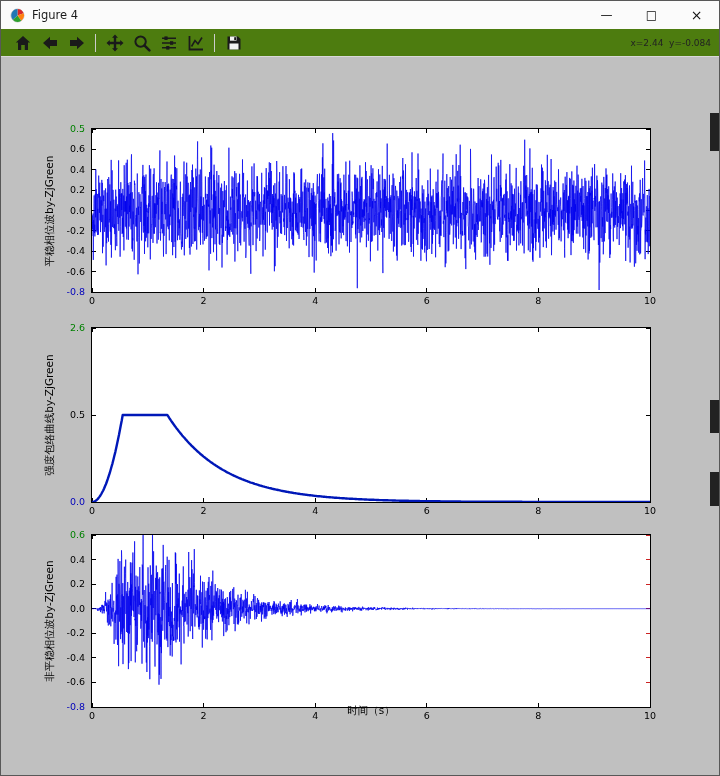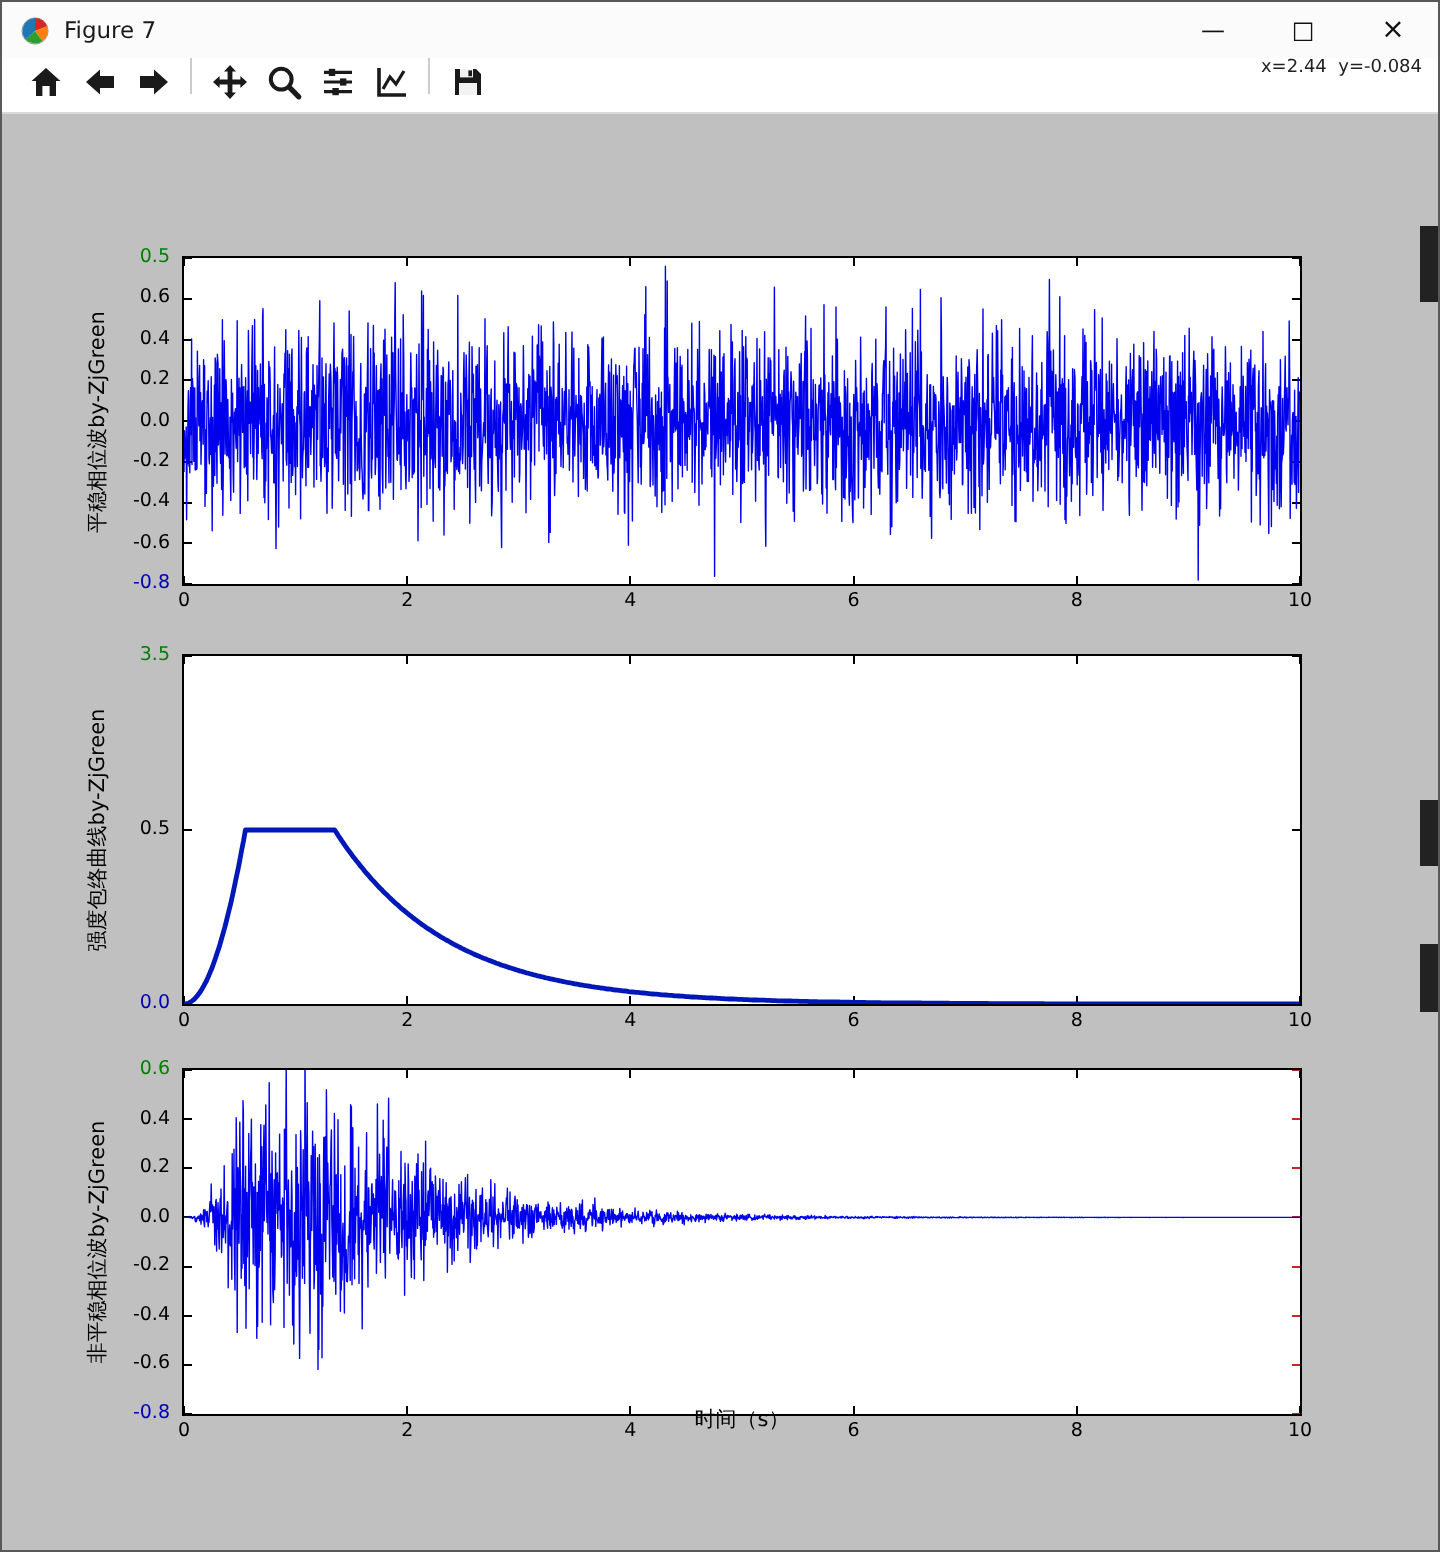--- a/index.html
+++ b/index.html
@@ -3,21 +3,21 @@
 <meta charset="utf-8">
 <style>
   *{margin:0;padding:0;box-sizing:border-box}
   html,body{width:720px;height:776px}
   body{position:relative;font-family:"DejaVu Sans","Liberation Sans",sans-serif;background:#c0c0c0;overflow:hidden}
   .window{position:absolute;inset:0;border:1px solid #585858;background:#c0c0c0}
   .titlebar{position:absolute;top:0;left:0;right:0;height:28px;background:#fbfbfb;display:flex;align-items:center;padding-left:9px}
   .titlebar .title{font-size:11.5px;color:#1a1a1a;margin-left:7px}
   .win-controls{margin-left:auto;display:flex;height:100%}
   .winbtn{width:45px;height:100%;border:none;background:transparent;font-size:12px;color:#111;display:flex;align-items:center;justify-content:center;font-family:inherit;cursor:default}
-  .toolbar{position:absolute;top:28px;left:0;right:0;height:28px;background:#ffffff;display:flex;padding:0 8px;border-bottom:1px solid #d9d9d9}
+  .toolbar{position:absolute;top:28px;left:0;right:0;height:28px;background:#4d7c0f;display:flex;align-items:center;padding:0 8px;border-bottom:1px solid #d9d9d9}
   .tbtn{width:27px;height:24px;border:none;background:transparent;display:flex;align-items:center;justify-content:center;cursor:default}
   .tbtn svg{display:block}
   .tsep{width:1px;height:18px;background:#cccccc;margin:0 5px}
   .coords{margin-left:auto;font-size:9px;color:#222;white-space:pre}
   .figure{position:absolute;top:56px;left:0;right:0;bottom:0;background:#c0c0c0}
   .axes{position:absolute;background:#ffffff;border:1px solid #000}
   .plabel{position:absolute;font-size:9.5px;color:#000;line-height:1;white-space:nowrap}
   .ylab{font-size:10.5px}
   .xlab{font-size:10.5px}
   .artifact{position:absolute;right:0;width:9px;background:#222;z-index:5}
@@ -30,21 +30,21 @@
   <div class="titlebar">
     <span style="display:flex">
       <svg width="15" height="15" viewBox="0 0 16 16">
         <circle cx="8" cy="8" r="7" fill="#f5f5f5" stroke="#999" stroke-width="0.5"></circle>
         <path d="M8 8 L8 1 A7 7 0 0 1 14.5 5.5 Z" fill="#d62728"></path>
         <path d="M8 8 L14.5 5.5 A7 7 0 0 1 12 13.5 Z" fill="#ff7f0e"></path>
         <path d="M8 8 L12 13.5 A7 7 0 0 1 3 12.5 Z" fill="#2ca02c"></path>
         <path d="M8 8 L3 12.5 A7 7 0 0 1 8 1 Z" fill="#1f77b4"></path>
       </svg>
     </span>
-    <span class="title">Figure 7</span>
+    <span class="title">Figure 4</span>
     <div class="win-controls">
       <button class="winbtn">—</button>
       <button class="winbtn">□</button>
       <button class="winbtn" style="font-size:14px">×</button>
     </div>
   </div>
 
   <div class="toolbar">
     <button class="tbtn">
       <svg width="20" height="20" viewBox="0 0 20 20">
@@ -148,21 +148,21 @@
           <line x1="558" y1="163" x2="554" y2="163" stroke="#000" stroke-width="1" shape-rendering="crispEdges"></line>
           <polyline points="0.0,107.0 0.2,86.4 0.4,100.4 0.7,93.5 0.9,93.9 1.1,84.5 1.3,130.9 1.6,91.1 1.8,102.8 2.0,74.6 2.2,66.4 2.5,104.1 2.7,95.7 2.9,107.4 3.1,71.1 3.3,64.9 3.6,88.3 3.8,40.5 4.0,103.3 4.2,60.2 4.5,65.3 4.7,64.8 4.9,101.7 5.1,92.0 5.4,65.0 5.6,106.0 5.8,79.8 6.0,96.1 6.3,105.8 6.5,105.2 6.7,46.6 6.9,68.6 7.1,64.3 7.4,83.9 7.6,60.4 7.8,53.7 8.0,91.4 8.3,67.4 8.5,103.1 8.7,92.8 8.9,73.4 9.2,71.3 9.4,76.0 9.6,93.1 9.8,50.9 10.0,76.6 10.3,53.9 10.5,124.2 10.7,107.6 10.9,85.8 11.2,117.7 11.4,82.0 11.6,66.6 11.8,72.2 12.1,61.3 12.3,75.6 12.5,100.4 12.7,102.9 13.0,85.1 13.2,79.8 13.4,98.2 13.6,59.4 13.8,87.2 14.1,136.4 14.3,79.7 14.5,111.0 14.7,114.2 15.0,93.2 15.2,63.6 15.4,108.7 15.6,50.0 15.9,52.4 16.1,96.9 16.3,96.6 16.5,112.6 16.7,48.1 17.0,52.6 17.2,93.5 17.4,90.2 17.6,90.7 17.9,55.4 18.1,96.1 18.3,102.7 18.5,72.3 18.8,115.8 19.0,84.6 19.2,30.9 19.4,128.6 19.6,110.6 19.9,62.6 20.1,41.3 20.3,59.5 20.5,98.0 20.8,86.2 21.0,60.9 21.2,65.9 21.4,98.9 21.7,98.3 21.9,70.7 22.1,84.2 22.3,99.6 22.6,95.3 22.8,105.1 23.0,79.6 23.2,109.7 23.4,121.2 23.7,60.7 23.9,82.1 24.1,69.3 24.3,67.6 24.6,108.4 24.8,117.1 25.0,84.5 25.2,77.1 25.5,87.8 25.7,75.3 25.9,90.9 26.1,95.1 26.3,93.3 26.6,31.4 26.8,101.8 27.0,80.5 27.2,78.1 27.5,60.1 27.7,88.7 27.9,64.8 28.1,127.7 28.4,97.8 28.6,68.4 28.8,53.2 29.0,68.4 29.3,87.2 29.5,64.5 29.7,81.0 29.9,64.4 30.1,104.9 30.4,88.8 30.6,104.1 30.8,59.9 31.0,81.4 31.3,108.0 31.5,80.0 31.7,66.5 31.9,121.4 32.2,36.2 32.4,54.8 32.6,82.7 32.8,82.5 33.0,72.0 33.3,97.7 33.5,72.3 33.7,82.5 33.9,54.7 34.2,33.8 34.4,99.5 34.6,67.5 34.8,110.5 35.1,87.6 35.3,30.7 35.5,61.1 35.7,85.1 35.9,53.9 36.2,85.9 36.4,110.8 36.6,97.2 36.8,56.2 37.1,97.6 37.3,64.9 37.5,83.0 37.7,76.7 38.0,80.6 38.2,53.0 38.4,89.5 38.6,63.7 38.9,96.4 39.1,100.4 39.3,29.2 39.5,25.3 39.7,62.9 40.0,119.8 40.2,63.2 40.4,122.4 40.6,108.9 40.9,111.5 41.1,82.5 41.3,95.3 41.5,69.8 41.8,73.0 42.0,83.3 42.2,130.8 42.4,51.7 42.6,55.9 42.9,54.6 43.1,62.7 43.3,88.7 43.5,90.1 43.8,97.5 44.0,90.0 44.2,86.0 44.4,97.6 44.7,78.8 44.9,112.4 45.1,70.6 45.3,44.5 45.6,112.9 45.8,113.1 46.0,145.3 46.2,108.5 46.4,77.6 46.7,85.9 46.9,63.2 47.1,99.5 47.3,134.5 47.6,90.9 47.8,81.8 48.0,65.2 48.2,78.8 48.5,78.3 48.7,92.9 48.9,79.5 49.1,72.8 49.3,82.0 49.6,111.5 49.8,74.3 50.0,58.0 50.2,64.7 50.5,47.6 50.7,58.5 50.9,35.9 51.1,100.5 51.4,103.6 51.6,92.1 51.8,46.4 52.0,96.9 52.2,55.4 52.5,125.0 52.7,48.1 52.9,67.5 53.1,102.6 53.4,62.1 53.6,112.3 53.8,49.5 54.0,45.5 54.3,108.7 54.5,104.2 54.7,75.8 54.9,83.0 55.2,79.3 55.4,104.4 55.6,87.9 55.8,118.3 56.0,82.4 56.3,83.9 56.5,74.4 56.7,104.3 56.9,66.4 57.2,77.8 57.4,36.2 57.6,60.2 57.8,78.7 58.1,84.2 58.3,130.4 58.5,71.6 58.7,39.7 58.9,75.5 59.2,109.9 59.4,99.3 59.6,95.4 59.8,95.8 60.1,67.7 60.3,66.8 60.5,89.3 60.7,89.7 61.0,113.9 61.2,47.7 61.4,45.0 61.6,92.1 61.9,104.7 62.1,39.3 62.3,104.6 62.5,75.1 62.7,74.3 63.0,89.3 63.2,74.5 63.4,98.2 63.6,89.4 63.9,66.2 64.1,84.8 64.3,77.0 64.5,53.3 64.8,88.9 65.0,114.5 65.2,63.6 65.4,75.8 65.6,68.4 65.9,68.8 66.1,80.3 66.3,110.7 66.5,53.8 66.8,90.6 67.0,69.0 67.2,69.4 67.4,57.7 67.7,39.1 67.9,21.4 68.1,103.9 68.3,103.4 68.5,111.6 68.8,97.1 69.0,50.0 69.2,80.9 69.4,99.8 69.7,59.5 69.9,85.1 70.1,72.8 70.3,104.3 70.6,100.7 70.8,66.1 71.0,52.9 71.2,102.3 71.5,127.6 71.7,95.2 71.9,95.1 72.1,106.8 72.3,72.2 72.6,58.0 72.8,85.2 73.0,61.8 73.2,53.1 73.5,61.4 73.7,90.4 73.9,75.0 74.1,125.1 74.4,102.2 74.6,72.8 74.8,54.5 75.0,32.5 75.2,62.4 75.5,55.3 75.7,97.5 75.9,57.0 76.1,98.1 76.4,100.2 76.6,54.6 76.8,59.2 77.0,80.5 77.3,111.4 77.5,91.8 77.7,85.5 77.9,96.2 78.2,60.7 78.4,87.5 78.6,70.4 78.8,62.9 79.0,47.7 79.3,45.6 79.5,58.5 79.7,113.1 79.9,52.0 80.2,49.8 80.4,54.5 80.6,126.2 80.8,64.5 81.1,79.2 81.3,50.0 81.5,79.1 81.7,68.8 81.9,118.0 82.2,54.0 82.4,80.6 82.6,26.5 82.8,70.9 83.1,112.8 83.3,81.7 83.5,38.2 83.7,129.1 84.0,81.2 84.2,71.9 84.4,56.8 84.6,60.3 84.8,39.2 85.1,72.7 85.3,80.0 85.5,111.2 85.7,94.2 86.0,71.7 86.2,93.7 86.4,79.2 86.6,106.4 86.9,105.0 87.1,92.2 87.3,99.2 87.5,90.4 87.8,110.8 88.0,104.5 88.2,65.9 88.4,52.7 88.6,87.8 88.9,104.3 89.1,107.4 89.3,116.4 89.5,120.5 89.8,112.6 90.0,114.7 90.2,68.0 90.4,118.0 90.7,75.6 90.9,64.7 91.1,86.9 91.3,78.2 91.5,73.7 91.8,50.3 92.0,32.5 92.2,126.2 92.4,126.3 92.7,85.6 92.9,72.3 93.1,89.9 93.3,45.3 93.6,105.8 93.8,110.0 94.0,91.8 94.2,100.5 94.5,55.3 94.7,33.7 94.9,72.8 95.1,47.5 95.3,67.7 95.6,108.3 95.8,103.9 96.0,81.0 96.2,53.8 96.5,99.5 96.7,99.6 96.9,66.4 97.1,88.5 97.4,119.0 97.6,65.7 97.8,95.8 98.0,125.6 98.2,62.8 98.5,53.0 98.7,82.9 98.9,60.4 99.1,104.7 99.4,117.5 99.6,78.5 99.8,41.1 100.0,43.4 100.3,78.6 100.5,35.6 100.7,64.1 100.9,115.0 101.2,85.3 101.4,48.5 101.6,87.8 101.8,85.5 102.0,99.2 102.3,98.7 102.5,112.4 102.7,58.4 102.9,99.9 103.2,78.4 103.4,112.1 103.6,79.3 103.8,39.6 104.1,83.5 104.3,73.3 104.5,47.4 104.7,120.6 104.9,81.9 105.2,69.6 105.4,30.4 105.6,12.4 105.8,55.5 106.1,74.9 106.3,86.9 106.5,100.6 106.7,101.2 107.0,84.7 107.2,45.5 107.4,97.9 107.6,84.9 107.8,86.3 108.1,103.4 108.3,40.5 108.5,115.8 108.7,82.8 109.0,67.5 109.2,86.0 109.4,90.4 109.6,28.4 109.9,52.6 110.1,91.8 110.3,103.8 110.5,77.0 110.8,109.4 111.0,115.4 111.2,101.4 111.4,68.3 111.6,91.5 111.9,79.2 112.1,77.1 112.3,75.8 112.5,111.7 112.8,104.4 113.0,88.0 113.2,67.7 113.4,47.5 113.7,69.4 113.9,64.8 114.1,109.9 114.3,84.0 114.5,71.1 114.8,108.0 115.0,70.3 115.2,107.0 115.4,65.0 115.7,67.5 115.9,70.3 116.1,77.2 116.3,48.2 116.6,77.7 116.8,75.6 117.0,141.4 117.2,112.9 117.5,43.0 117.7,80.3 117.9,86.4 118.1,94.5 118.3,81.4 118.6,124.8 118.8,16.5 119.0,50.3 119.2,41.4 119.5,70.9 119.7,18.7 119.9,109.1 120.1,79.5 120.4,93.4 120.6,98.4 120.8,93.8 121.0,82.6 121.2,65.4 121.5,123.2 121.7,45.8 121.9,89.3 122.1,35.7 122.4,87.6 122.6,52.1 122.8,51.3 123.0,115.3 123.3,61.9 123.5,100.4 123.7,70.1 123.9,67.4 124.1,94.5 124.4,103.7 124.6,131.6 124.8,42.0 125.0,73.0 125.3,98.3 125.5,102.4 125.7,104.8 125.9,75.0 126.2,53.7 126.4,58.0 126.6,84.9 126.8,46.1 127.1,63.0 127.3,114.9 127.5,79.1 127.7,79.9 127.9,116.0 128.2,86.2 128.4,78.9 128.6,58.7 128.8,59.5 129.1,99.1 129.3,74.0 129.5,54.6 129.7,55.8 130.0,138.5 130.2,105.7 130.4,113.9 130.6,105.5 130.8,62.1 131.1,106.4 131.3,71.4 131.5,73.2 131.7,107.8 132.0,62.9 132.2,61.0 132.4,52.0 132.6,78.2 132.9,67.5 133.1,61.2 133.3,68.9 133.5,101.9 133.8,97.4 134.0,99.2 134.2,80.1 134.4,56.3 134.6,91.6 134.9,86.8 135.1,125.6 135.3,81.4 135.5,111.0 135.8,82.1 136.0,104.0 136.2,90.7 136.4,105.8 136.7,101.5 136.9,18.7 137.1,96.3 137.3,106.7 137.5,97.9 137.8,107.9 138.0,94.7 138.2,101.0 138.4,67.6 138.7,80.8 138.9,78.5 139.1,98.5 139.3,102.8 139.6,93.5 139.8,58.5 140.0,47.3 140.2,68.9 140.4,60.0 140.7,105.5 140.9,65.9 141.1,48.5 141.3,58.8 141.6,77.1 141.8,114.8 142.0,71.2 142.2,99.2 142.5,57.1 142.7,42.1 142.9,132.6 143.1,110.2 143.4,84.1 143.6,87.9 143.8,99.3 144.0,44.3 144.2,58.0 144.5,67.3 144.7,58.1 144.9,95.2 145.1,105.6 145.4,70.4 145.6,110.9 145.8,122.2 146.0,54.1 146.3,82.1 146.5,65.1 146.7,53.4 146.9,89.9 147.1,83.7 147.4,70.2 147.6,44.8 147.8,114.0 148.0,92.3 148.3,65.5 148.5,83.6 148.7,116.4 148.9,101.7 149.2,96.3 149.4,91.0 149.6,88.2 149.8,82.3 150.1,88.9 150.3,71.2 150.5,30.4 150.7,92.4 150.9,65.1 151.2,67.7 151.4,50.3 151.6,43.9 151.8,95.0 152.1,112.7 152.3,96.3 152.5,68.5 152.7,97.0 153.0,99.9 153.2,97.3 153.4,70.3 153.6,65.5 153.8,128.9 154.1,122.0 154.3,96.8 154.5,76.1 154.7,87.8 155.0,82.9 155.2,80.9 155.4,51.5 155.6,94.7 155.9,82.1 156.1,98.8 156.3,76.3 156.5,71.1 156.7,99.3 157.0,113.3 157.2,116.6 157.4,73.3 157.6,100.5 157.9,87.4 158.1,78.5 158.3,72.0 158.5,118.4 158.8,144.8 159.0,93.5 159.2,97.3 159.4,79.0 159.7,75.2 159.9,37.4 160.1,81.6 160.3,82.5 160.5,60.4 160.8,87.4 161.0,116.1 161.2,63.0 161.4,87.4 161.7,95.7 161.9,51.1 162.1,34.4 162.3,67.2 162.6,67.2 162.8,63.2 163.0,88.4 163.2,95.6 163.4,95.2 163.7,71.7 163.9,98.5 164.1,122.1 164.3,81.5 164.6,83.7 164.8,90.1 165.0,47.1 165.2,109.5 165.5,47.5 165.7,63.2 165.9,80.7 166.1,62.7 166.4,64.2 166.6,65.4 166.8,98.5 167.0,75.4 167.2,82.3 167.5,64.9 167.7,112.0 167.9,107.2 168.1,75.9 168.4,72.8 168.6,74.3 168.8,95.6 169.0,91.7 169.3,85.1 169.5,69.0 169.7,43.8 169.9,63.5 170.1,95.6 170.4,94.4 170.6,83.4 170.8,78.3 171.0,127.4 171.3,71.4 171.5,90.8 171.7,85.6 171.9,65.4 172.2,95.9 172.4,58.2 172.6,74.8 172.8,69.7 173.0,59.1 173.3,120.7 173.5,82.8 173.7,101.8 173.9,75.5 174.2,39.1 174.4,79.6 174.6,58.9 174.8,56.0 175.1,77.6 175.3,103.5 175.5,61.5 175.7,70.0 176.0,62.4 176.2,73.4 176.4,82.8 176.6,43.5 176.8,67.0 177.1,57.5 177.3,33.3 177.5,96.5 177.7,49.1 178.0,54.0 178.2,75.1 178.4,73.9 178.6,34.0 178.9,83.4 179.1,76.5 179.3,42.0 179.5,85.3 179.7,94.0 180.0,75.0 180.2,100.6 180.4,65.0 180.6,83.8 180.9,79.1 181.1,66.9 181.3,97.9 181.5,56.4 181.8,78.3 182.0,69.2 182.2,96.1 182.4,142.3 182.7,82.7 182.9,54.2 183.1,137.2 183.3,75.7 183.5,64.6 183.8,69.9 184.0,91.5 184.2,77.2 184.4,99.9 184.7,32.0 184.9,43.6 185.1,102.3 185.3,118.8 185.6,105.0 185.8,70.7 186.0,107.8 186.2,69.7 186.4,76.5 186.7,76.9 186.9,81.2 187.1,52.6 187.3,87.9 187.6,43.1 187.8,81.4 188.0,94.3 188.2,82.2 188.5,104.3 188.7,92.7 188.9,92.9 189.1,65.2 189.3,73.0 189.6,104.9 189.8,84.7 190.0,81.1 190.2,66.7 190.5,83.4 190.7,73.0 190.9,37.2 191.1,63.1 191.4,78.0 191.6,92.6 191.8,89.5 192.0,98.1 192.3,92.0 192.5,65.9 192.7,106.1 192.9,90.0 193.1,80.5 193.4,74.2 193.6,80.4 193.8,53.3 194.0,37.0 194.3,85.7 194.5,112.0 194.7,79.2 194.9,45.1 195.2,90.7 195.4,99.0 195.6,88.3 195.8,78.9 196.0,68.7 196.3,79.5 196.5,77.1 196.7,73.2 196.9,87.3 197.2,119.3 197.4,50.2 197.6,83.7 197.8,79.0 198.1,93.1 198.3,68.7 198.5,101.9 198.7,69.4 199.0,78.1 199.2,79.4 199.4,84.9 199.6,88.6 199.8,110.2 200.1,72.6 200.3,97.8 200.5,83.9 200.7,115.6 201.0,103.5 201.2,106.9 201.4,64.5 201.6,116.5 201.9,43.3 202.1,85.0 202.3,44.5 202.5,49.5 202.7,64.0 203.0,61.8 203.2,77.0 203.4,101.2 203.6,68.7 203.9,88.8 204.1,64.3 204.3,102.4 204.5,84.0 204.8,90.5 205.0,98.6 205.2,74.3 205.4,103.9 205.6,96.0 205.9,93.5 206.1,105.7 206.3,75.6 206.5,65.8 206.8,102.8 207.0,110.0 207.2,108.9 207.4,70.0 207.7,83.3 207.9,68.1 208.1,93.6 208.3,89.2 208.6,73.3 208.8,54.2 209.0,40.1 209.2,98.0 209.4,97.5 209.7,39.5 209.9,94.4 210.1,89.9 210.3,84.2 210.6,69.9 210.8,62.6 211.0,98.5 211.2,87.6 211.5,103.5 211.7,105.5 211.9,111.0 212.1,66.3 212.3,53.5 212.6,94.6 212.8,57.1 213.0,82.6 213.2,81.8 213.5,103.0 213.7,50.5 213.9,87.1 214.1,92.3 214.4,116.6 214.6,78.5 214.8,58.6 215.0,107.5 215.3,95.2 215.5,79.2 215.7,99.9 215.9,53.4 216.1,62.1 216.4,62.7 216.6,58.9 216.8,69.5 217.0,128.1 217.3,94.1 217.5,88.0 217.7,53.8 217.9,99.9 218.2,71.0 218.4,71.3 218.6,86.2 218.8,89.5 219.0,77.3 219.3,63.9 219.5,88.6 219.7,96.9 219.9,59.2 220.2,127.0 220.4,127.6 220.6,66.4 220.8,101.3 221.1,97.8 221.3,54.1 221.5,107.2 221.7,75.5 221.9,62.8 222.2,143.6 222.4,73.5 222.6,80.8 222.8,111.8 223.1,66.6 223.3,95.4 223.5,76.7 223.7,74.9 224.0,95.8 224.2,131.5 224.4,79.2 224.6,73.5 224.9,53.8 225.1,52.0 225.3,45.4 225.5,45.1 225.7,64.8 226.0,62.3 226.2,57.3 226.4,71.7 226.6,79.8 226.9,99.1 227.1,112.4 227.3,82.7 227.5,44.6 227.8,83.5 228.0,70.5 228.2,104.5 228.4,88.4 228.6,113.1 228.9,88.1 229.1,62.6 229.3,92.7 229.5,45.3 229.8,92.8 230.0,91.4 230.2,86.4 230.4,28.3 230.7,86.9 230.9,14.3 231.1,76.1 231.3,78.8 231.6,69.6 231.8,48.4 232.0,90.0 232.2,63.5 232.4,94.5 232.7,39.7 232.9,85.2 233.1,114.3 233.3,110.3 233.6,79.9 233.8,71.0 234.0,69.9 234.2,84.4 234.5,113.5 234.7,78.9 234.9,84.6 235.1,95.7 235.3,91.5 235.6,119.0 235.8,68.5 236.0,109.3 236.2,78.7 236.5,124.4 236.7,71.8 236.9,88.3 237.1,93.0 237.4,64.9 237.6,96.0 237.8,76.4 238.0,80.9 238.2,75.1 238.5,106.8 238.7,67.1 238.9,127.2 239.1,79.3 239.4,116.6 239.6,102.2 239.8,84.4 240.0,116.2 240.3,35.0 240.5,123.4 240.7,4.1 240.9,70.9 241.2,72.9 241.4,110.2 241.6,11.5 241.8,59.3 242.0,60.0 242.3,77.2 242.5,68.2 242.7,73.8 242.9,63.2 243.2,101.9 243.4,98.0 243.6,83.5 243.8,76.5 244.1,121.7 244.3,76.6 244.5,75.7 244.7,86.5 244.9,87.1 245.2,59.9 245.4,45.2 245.6,83.0 245.8,86.5 246.1,52.6 246.3,85.4 246.5,65.0 246.7,44.8 247.0,115.4 247.2,81.9 247.4,98.4 247.6,103.1 247.9,75.0 248.1,49.2 248.3,103.8 248.5,54.8 248.7,70.7 249.0,53.6 249.2,109.4 249.4,70.2 249.6,82.5 249.9,71.9 250.1,78.8 250.3,79.8 250.5,103.7 250.8,77.2 251.0,97.4 251.2,93.3 251.4,78.4 251.6,106.1 251.9,45.7 252.1,89.4 252.3,72.2 252.5,61.4 252.8,90.7 253.0,76.9 253.2,88.2 253.4,75.5 253.7,81.4 253.9,32.6 254.1,112.1 254.3,85.9 254.5,64.0 254.8,75.7 255.0,75.1 255.2,77.6 255.4,117.3 255.7,92.9 255.9,82.9 256.1,93.8 256.3,61.7 256.6,80.6 256.8,45.7 257.0,60.2 257.2,79.1 257.5,123.6 257.7,31.7 257.9,80.3 258.1,81.1 258.3,84.6 258.6,86.2 258.8,82.5 259.0,113.0 259.2,92.4 259.5,82.4 259.7,92.4 259.9,99.0 260.1,62.6 260.4,68.4 260.6,95.8 260.8,92.3 261.0,94.4 261.2,72.6 261.5,85.7 261.7,83.6 261.9,88.0 262.1,72.0 262.4,74.0 262.6,45.7 262.8,60.6 263.0,75.1 263.3,70.6 263.5,105.4 263.7,45.8 263.9,109.4 264.2,80.4 264.4,59.6 264.6,88.3 264.8,72.2 265.0,48.6 265.3,159.2 265.5,74.3 265.7,49.3 265.9,100.1 266.2,93.5 266.4,89.6 266.6,70.7 266.8,62.7 267.1,104.1 267.3,69.8 267.5,89.5 267.7,90.2 267.9,36.3 268.2,113.4 268.4,67.7 268.6,57.0 268.8,96.6 269.1,68.7 269.3,65.9 269.5,49.5 269.7,108.4 270.0,47.9 270.2,88.0 270.4,80.4 270.6,96.5 270.8,102.0 271.1,80.8 271.3,88.6 271.5,84.3 271.7,72.5 272.0,92.9 272.2,70.2 272.4,86.8 272.6,71.1 272.9,99.5 273.1,89.6 273.3,91.3 273.5,33.2 273.8,68.8 274.0,77.7 274.2,42.0 274.4,118.2 274.6,74.0 274.9,83.4 275.1,62.3 275.3,54.1 275.5,50.4 275.8,105.5 276.0,83.8 276.2,94.1 276.4,111.8 276.7,97.0 276.9,67.2 277.1,94.6 277.3,89.3 277.5,91.0 277.8,46.9 278.0,77.8 278.2,68.9 278.4,132.3 278.7,97.1 278.9,97.0 279.1,36.2 279.3,112.8 279.6,110.1 279.8,44.3 280.0,75.7 280.2,112.2 280.5,72.1 280.7,79.3 280.9,39.3 281.1,60.1 281.3,49.8 281.6,50.8 281.8,93.3 282.0,69.8 282.2,106.5 282.5,86.4 282.7,86.8 282.9,72.2 283.1,73.5 283.4,72.2 283.6,83.6 283.8,105.9 284.0,64.1 284.2,97.4 284.5,88.0 284.7,63.1 284.9,68.2 285.1,52.4 285.4,83.9 285.6,86.8 285.8,121.6 286.0,82.8 286.3,73.8 286.5,40.2 286.7,101.2 286.9,83.5 287.2,83.4 287.4,102.8 287.6,106.0 287.8,45.5 288.0,98.8 288.3,61.4 288.5,79.2 288.7,72.8 288.9,83.6 289.2,69.4 289.4,96.5 289.6,90.5 289.8,103.0 290.1,70.5 290.3,36.9 290.5,86.1 290.7,129.8 290.9,144.1 291.2,60.6 291.4,77.2 291.6,98.9 291.8,77.8 292.1,49.9 292.3,108.6 292.5,57.9 292.7,78.8 293.0,50.0 293.2,68.9 293.4,51.5 293.6,81.9 293.8,69.7 294.1,87.7 294.3,67.2 294.5,68.2 294.7,88.6 295.0,67.3 295.2,14.6 295.4,61.3 295.6,81.1 295.9,69.2 296.1,74.5 296.3,79.4 296.5,83.0 296.8,73.1 297.0,109.4 297.2,109.9 297.4,45.8 297.6,88.8 297.9,73.3 298.1,68.1 298.3,104.8 298.5,69.8 298.8,83.2 299.0,66.2 299.2,77.1 299.4,87.9 299.7,111.9 299.9,59.3 300.1,56.1 300.3,84.5 300.5,88.9 300.8,102.6 301.0,44.6 301.2,66.2 301.4,122.6 301.7,87.4 301.9,49.2 302.1,71.1 302.3,66.9 302.6,117.5 302.8,88.0 303.0,72.1 303.2,70.0 303.5,56.9 303.7,61.2 303.9,67.6 304.1,79.9 304.3,83.7 304.6,126.6 304.8,61.6 305.0,73.0 305.2,131.6 305.5,81.4 305.7,89.2 305.9,67.1 306.1,69.7 306.4,78.2 306.6,94.7 306.8,69.3 307.0,98.1 307.2,89.8 307.5,82.8 307.7,53.0 307.9,69.9 308.1,80.3 308.4,58.4 308.6,47.7 308.8,99.1 309.0,82.0 309.3,97.8 309.5,61.7 309.7,116.5 309.9,107.0 310.1,68.6 310.4,46.7 310.6,49.8 310.8,29.0 311.0,115.5 311.3,85.5 311.5,41.5 311.7,48.9 311.9,95.7 312.2,84.7 312.4,75.6 312.6,93.3 312.8,116.2 313.1,84.3 313.3,115.9 313.5,35.2 313.7,91.3 313.9,71.1 314.2,73.6 314.4,79.8 314.6,60.9 314.8,90.7 315.1,89.2 315.3,103.8 315.5,89.4 315.7,63.2 316.0,90.9 316.2,73.1 316.4,82.1 316.6,112.8 316.8,109.6 317.1,76.3 317.3,72.2 317.5,63.7 317.7,72.0 318.0,63.4 318.2,86.1 318.4,60.0 318.6,93.2 318.9,118.0 319.1,66.1 319.3,123.0 319.5,70.3 319.8,88.4 320.0,23.3 320.2,81.0 320.4,58.4 320.6,77.6 320.9,80.2 321.1,115.0 321.3,86.9 321.5,127.6 321.8,81.2 322.0,67.4 322.2,99.5 322.4,62.3 322.7,83.4 322.9,73.8 323.1,86.4 323.3,88.4 323.5,67.8 323.8,79.8 324.0,79.4 324.2,49.0 324.4,110.8 324.7,110.8 324.9,61.8 325.1,71.9 325.3,70.1 325.6,110.3 325.8,115.9 326.0,24.5 326.2,104.8 326.4,75.9 326.7,40.6 326.9,80.9 327.1,93.4 327.3,83.6 327.6,69.4 327.8,89.5 328.0,76.8 328.2,72.5 328.5,84.7 328.7,103.2 328.9,131.8 329.1,79.6 329.4,103.5 329.6,86.2 329.8,119.8 330.0,108.2 330.2,56.4 330.5,120.5 330.7,64.4 330.9,68.2 331.1,109.9 331.4,99.3 331.6,86.6 331.8,60.3 332.0,93.9 332.3,89.2 332.5,118.6 332.7,123.6 332.9,72.6 333.1,116.7 333.4,102.3 333.6,79.5 333.8,108.2 334.0,115.0 334.3,128.9 334.5,132.3 334.7,78.8 334.9,68.2 335.2,90.6 335.4,120.9 335.6,83.3 335.8,51.2 336.1,76.3 336.3,64.8 336.5,72.1 336.7,86.1 336.9,72.4 337.2,120.0 337.4,94.3 337.6,84.3 337.8,82.1 338.1,88.9 338.3,39.6 338.5,61.7 338.7,100.7 339.0,73.1 339.2,88.5 339.4,92.9 339.6,67.6 339.8,125.0 340.1,66.5 340.3,93.2 340.5,114.7 340.7,86.3 341.0,106.0 341.2,60.2 341.4,77.8 341.6,99.6 341.9,99.3 342.1,73.0 342.3,90.9 342.5,100.8 342.7,76.4 343.0,86.5 343.2,79.6 343.4,91.5 343.6,128.3 343.9,57.5 344.1,52.7 344.3,78.8 344.5,64.1 344.8,81.3 345.0,105.1 345.2,77.3 345.4,64.3 345.7,78.8 345.9,40.6 346.1,82.5 346.3,99.6 346.5,62.9 346.8,71.4 347.0,107.9 347.2,115.0 347.4,111.0 347.7,81.9 347.9,118.1 348.1,98.9 348.3,86.9 348.6,106.3 348.8,81.5 349.0,106.9 349.2,68.4 349.4,66.9 349.7,54.3 349.9,51.4 350.1,82.4 350.3,55.4 350.6,50.6 350.8,44.6 351.0,24.5 351.2,94.7 351.5,91.9 351.7,96.6 351.9,108.1 352.1,68.2 352.4,90.6 352.6,86.2 352.8,51.7 353.0,82.6 353.2,138.2 353.5,101.5 353.7,86.5 353.9,134.4 354.1,103.6 354.4,72.0 354.6,81.3 354.8,45.1 355.0,84.2 355.3,59.1 355.5,87.7 355.7,71.4 355.9,105.5 356.1,122.4 356.4,64.7 356.6,57.1 356.8,121.6 357.0,96.7 357.3,92.3 357.5,67.5 357.7,105.7 357.9,101.0 358.2,48.0 358.4,76.4 358.6,94.7 358.8,75.7 359.0,75.5 359.3,85.5 359.5,50.7 359.7,96.4 359.9,83.1 360.2,81.9 360.4,62.0 360.6,85.4 360.8,35.9 361.1,68.0 361.3,115.2 361.5,91.3 361.7,57.7 362.0,95.7 362.2,83.7 362.4,77.3 362.6,87.2 362.8,87.9 363.1,47.4 363.3,108.5 363.5,74.5 363.7,88.6 364.0,78.4 364.2,25.2 364.4,119.7 364.6,91.0 364.9,97.3 365.1,80.5 365.3,69.5 365.5,72.4 365.7,41.9 366.0,94.1 366.2,56.6 366.4,85.8 366.6,109.8 366.9,36.1 367.1,54.6 367.3,68.0 367.5,71.2 367.8,75.1 368.0,89.2 368.2,15.7 368.4,105.3 368.7,47.0 368.9,99.5 369.1,120.1 369.3,109.3 369.5,83.9 369.8,85.3 370.0,91.2 370.2,105.7 370.4,102.1 370.7,106.7 370.9,73.0 371.1,86.2 371.3,77.7 371.6,58.4 371.8,90.4 372.0,85.8 372.2,87.7 372.4,106.1 372.7,93.7 372.9,63.5 373.1,129.2 373.3,63.4 373.6,115.4 373.8,140.1 374.0,86.5 374.2,81.9 374.5,86.0 374.7,64.2 374.9,80.5 375.1,67.4 375.3,75.3 375.6,84.2 375.8,68.3 376.0,70.3 376.2,97.1 376.5,97.8 376.7,111.3 376.9,96.4 377.1,92.2 377.4,71.9 377.6,77.6 377.8,116.7 378.0,119.8 378.3,112.7 378.5,19.9 378.7,37.1 378.9,74.6 379.1,90.0 379.4,115.4 379.6,59.3 379.8,71.2 380.0,75.0 380.3,86.3 380.5,100.6 380.7,89.8 380.9,84.7 381.2,112.5 381.4,74.4 381.6,59.7 381.8,64.7 382.0,89.8 382.3,117.6 382.5,95.2 382.7,123.4 382.9,72.5 383.2,75.7 383.4,76.3 383.6,130.7 383.8,94.5 384.1,106.2 384.3,74.0 384.5,93.2 384.7,90.3 385.0,73.9 385.2,108.0 385.4,85.3 385.6,95.3 385.8,92.2 386.1,49.0 386.3,101.0 386.5,97.4 386.7,67.7 387.0,57.1 387.2,75.5 387.4,85.9 387.6,92.4 387.9,76.1 388.1,69.7 388.3,92.3 388.5,81.7 388.7,50.3 389.0,66.4 389.2,113.4 389.4,113.1 389.6,71.3 389.9,77.8 390.1,73.4 390.3,78.4 390.5,62.3 390.8,96.9 391.0,59.6 391.2,96.4 391.4,105.2 391.6,82.0 391.9,54.5 392.1,127.7 392.3,91.4 392.5,50.8 392.8,56.7 393.0,106.3 393.2,84.2 393.4,86.9 393.7,127.6 393.9,74.7 394.1,64.4 394.3,87.8 394.6,70.1 394.8,83.8 395.0,124.7 395.2,77.1 395.4,58.2 395.7,127.5 395.9,72.1 396.1,86.4 396.3,56.5 396.6,45.9 396.8,61.2 397.0,78.7 397.2,82.3 397.5,114.3 397.7,67.7 397.9,135.8 398.1,80.8 398.3,74.9 398.6,89.3 398.8,87.4 399.0,118.9 399.2,86.0 399.5,25.5 399.7,103.0 399.9,100.2 400.1,91.7 400.4,72.5 400.6,80.9 400.8,76.3 401.0,83.3 401.3,94.6 401.5,70.8 401.7,122.1 401.9,49.2 402.1,48.2 402.4,98.7 402.6,115.7 402.8,80.3 403.0,95.1 403.3,94.4 403.5,88.5 403.7,88.2 403.9,74.6 404.2,37.6 404.4,63.1 404.6,72.3 404.8,59.8 405.0,71.3 405.3,77.6 405.5,89.9 405.7,87.8 405.9,90.7 406.2,33.8 406.4,69.8 406.6,87.6 406.8,36.4 407.1,72.2 407.3,87.9 407.5,72.0 407.7,102.3 407.9,88.5 408.2,112.9 408.4,56.0 408.6,67.1 408.8,30.9 409.1,72.3 409.3,58.6 409.5,108.7 409.7,100.5 410.0,93.4 410.2,92.6 410.4,69.5 410.6,105.9 410.9,68.8 411.1,95.5 411.3,71.1 411.5,66.2 411.7,68.1 412.0,76.5 412.2,64.9 412.4,85.3 412.6,88.7 412.9,85.6 413.1,91.9 413.3,84.5 413.5,83.9 413.8,50.6 414.0,123.7 414.2,44.7 414.4,108.3 414.6,92.1 414.9,71.8 415.1,62.3 415.3,100.6 415.5,131.6 415.8,106.2 416.0,131.9 416.2,69.3 416.4,90.0 416.7,83.7 416.9,92.9 417.1,88.8 417.3,104.5 417.6,99.0 417.8,35.2 418.0,64.4 418.2,116.2 418.4,93.6 418.7,82.3 418.9,89.3 419.1,54.3 419.3,99.0 419.6,76.9 419.8,90.8 420.0,56.5 420.2,106.3 420.5,64.9 420.7,70.6 420.9,82.2 421.1,106.9 421.3,65.3 421.6,111.8 421.8,96.5 422.0,80.5 422.2,111.7 422.5,59.7 422.7,85.5 422.9,93.0 423.1,88.2 423.4,74.5 423.6,87.2 423.8,85.5 424.0,53.3 424.2,38.9 424.5,121.6 424.7,103.6 424.9,95.8 425.1,102.4 425.4,85.1 425.6,100.8 425.8,90.5 426.0,84.4 426.3,57.5 426.5,104.2 426.7,63.8 426.9,116.4 427.2,102.0 427.4,97.2 427.6,86.9 427.8,79.0 428.0,101.3 428.3,96.4 428.5,65.8 428.7,114.4 428.9,52.2 429.2,90.3 429.4,88.2 429.6,88.6 429.8,87.3 430.1,73.6 430.3,79.5 430.5,116.5 430.7,73.2 430.9,87.1 431.2,93.5 431.4,53.7 431.6,36.8 431.8,42.7 432.1,124.4 432.3,90.5 432.5,52.0 432.7,10.7 433.0,69.2 433.2,57.1 433.4,46.6 433.6,74.1 433.9,56.6 434.1,87.4 434.3,61.1 434.5,79.5 434.7,46.0 435.0,79.4 435.2,85.7 435.4,81.9 435.6,96.4 435.9,58.3 436.1,67.0 436.3,121.3 436.5,85.4 436.8,67.0 437.0,76.9 437.2,99.7 437.4,65.2 437.6,94.6 437.9,19.4 438.1,123.1 438.3,63.3 438.5,80.7 438.8,83.1 439.0,63.3 439.2,60.3 439.4,97.6 439.7,62.9 439.9,114.5 440.1,86.4 440.3,38.8 440.5,130.8 440.8,65.2 441.0,132.7 441.2,104.4 441.4,119.1 441.7,90.7 441.9,89.5 442.1,77.8 442.3,60.8 442.6,95.9 442.8,108.9 443.0,90.3 443.2,104.2 443.5,83.5 443.7,121.6 443.9,71.2 444.1,112.9 444.3,55.4 444.6,81.3 444.8,94.6 445.0,81.2 445.2,55.7 445.5,60.1 445.7,96.7 445.9,99.8 446.1,89.9 446.4,97.1 446.6,113.4 446.8,73.0 447.0,73.2 447.2,100.6 447.5,108.6 447.7,86.8 447.9,128.8 448.1,74.1 448.4,72.8 448.6,82.6 448.8,69.5 449.0,59.3 449.3,73.1 449.5,35.5 449.7,74.7 449.9,86.9 450.2,65.7 450.4,38.7 450.6,102.2 450.8,67.7 451.0,42.2 451.3,118.1 451.5,107.2 451.7,61.8 451.9,82.4 452.2,99.4 452.4,82.4 452.6,92.6 452.8,79.5 453.1,88.3 453.3,51.3 453.5,52.7 453.7,112.3 453.9,56.2 454.2,86.3 454.4,118.8 454.6,101.9 454.8,73.3 455.1,83.2 455.3,25.8 455.5,53.3 455.7,62.6 456.0,66.2 456.2,52.2 456.4,81.8 456.6,109.7 456.8,84.0 457.1,89.3 457.3,58.4 457.5,72.3 457.7,87.7 458.0,65.2 458.2,55.7 458.4,97.0 458.6,80.0 458.9,107.5 459.1,30.0 459.3,85.6 459.5,126.2 459.8,101.2 460.0,75.9 460.2,85.9 460.4,95.3 460.6,81.0 460.9,102.5 461.1,58.0 461.3,93.0 461.5,61.6 461.8,95.9 462.0,67.3 462.2,83.1 462.4,105.8 462.7,51.6 462.9,86.0 463.1,81.5 463.3,87.4 463.5,87.6 463.8,53.1 464.0,100.7 464.2,82.1 464.4,75.7 464.7,62.9 464.9,75.5 465.1,77.1 465.3,82.1 465.6,80.5 465.8,78.4 466.0,81.3 466.2,95.9 466.5,40.3 466.7,63.4 466.9,111.2 467.1,70.8 467.3,109.2 467.6,99.4 467.8,91.5 468.0,85.0 468.2,77.6 468.5,75.2 468.7,68.5 468.9,81.6 469.1,112.4 469.4,81.9 469.6,97.4 469.8,88.1 470.0,80.7 470.2,88.3 470.5,90.2 470.7,86.1 470.9,62.9 471.1,54.4 471.4,101.3 471.6,63.8 471.8,63.5 472.0,81.9 472.3,61.0 472.5,119.6 472.7,128.6 472.9,89.7 473.2,47.7 473.4,93.6 473.6,83.6 473.8,72.3 474.0,62.1 474.3,55.9 474.5,64.7 474.7,83.7 474.9,43.1 475.2,94.4 475.4,71.2 475.6,100.6 475.8,71.7 476.1,109.2 476.3,97.9 476.5,67.5 476.7,103.5 476.9,66.8 477.2,104.9 477.4,81.3 477.6,48.9 477.8,84.4 478.1,57.4 478.3,49.8 478.5,69.3 478.7,87.1 479.0,126.1 479.2,103.3 479.4,77.9 479.6,111.9 479.8,42.4 480.1,82.4 480.3,112.3 480.5,100.2 480.7,55.8 481.0,106.3 481.2,56.7 481.4,113.9 481.6,92.0 481.9,51.5 482.1,101.1 482.3,70.3 482.5,90.8 482.8,77.2 483.0,64.3 483.2,91.2 483.4,75.3 483.6,82.6 483.9,56.8 484.1,76.3 484.3,104.6 484.5,91.4 484.8,53.4 485.0,36.7 485.2,97.6 485.4,67.1 485.7,61.6 485.9,104.7 486.1,45.6 486.3,50.2 486.5,87.7 486.8,87.8 487.0,90.9 487.2,67.4 487.4,63.7 487.7,93.1 487.9,107.6 488.1,71.7 488.3,59.4 488.6,72.7 488.8,66.9 489.0,88.2 489.2,58.9 489.5,71.6 489.7,85.7 489.9,49.8 490.1,91.9 490.3,82.6 490.6,76.2 490.8,108.4 491.0,57.1 491.2,99.1 491.5,74.1 491.7,120.1 491.9,76.5 492.1,84.5 492.4,99.6 492.6,69.5 492.8,49.3 493.0,48.9 493.2,65.1 493.5,90.8 493.7,123.7 493.9,51.8 494.1,106.5 494.4,67.2 494.6,68.2 494.8,88.8 495.0,91.9 495.3,67.1 495.5,70.2 495.7,97.4 495.9,63.0 496.1,130.5 496.4,86.0 496.6,75.3 496.8,51.6 497.0,124.5 497.3,59.3 497.5,121.9 497.7,63.7 497.9,98.3 498.2,57.1 498.4,66.5 498.6,63.9 498.8,108.8 499.1,97.6 499.3,47.4 499.5,81.8 499.7,107.6 499.9,61.6 500.2,94.3 500.4,38.7 500.6,80.1 500.8,73.6 501.1,71.8 501.3,85.0 501.5,95.0 501.7,99.9 502.0,111.2 502.2,69.0 502.4,70.3 502.6,35.1 502.8,81.9 503.1,59.7 503.3,77.5 503.5,67.3 503.7,67.2 504.0,98.3 504.2,83.9 504.4,73.5 504.6,59.0 504.9,46.6 505.1,62.7 505.3,98.2 505.5,51.2 505.8,64.1 506.0,97.4 506.2,105.9 506.4,116.0 506.6,84.0 506.9,72.7 507.1,161.0 507.3,95.7 507.5,72.3 507.8,133.6 508.0,100.7 508.2,89.9 508.4,70.3 508.7,67.4 508.9,73.2 509.1,109.1 509.3,81.3 509.5,77.8 509.8,53.6 510.0,82.8 510.2,112.8 510.4,88.3 510.7,97.6 510.9,74.5 511.1,55.7 511.3,125.3 511.6,105.7 511.8,47.9 512.0,65.7 512.2,88.7 512.4,112.4 512.7,69.5 512.9,83.9 513.1,104.1 513.3,59.0 513.6,82.5 513.8,75.1 514.0,39.4 514.2,64.0 514.5,46.3 514.7,92.4 514.9,45.6 515.1,80.6 515.4,70.6 515.6,60.1 515.8,92.9 516.0,66.3 516.2,73.2 516.5,84.0 516.7,57.3 516.9,97.1 517.1,110.3 517.4,70.6 517.6,87.9 517.8,129.0 518.0,84.6 518.3,125.4 518.5,96.1 518.7,100.1 518.9,73.9 519.1,64.5 519.4,78.6 519.6,88.6 519.8,82.8 520.0,88.6 520.3,85.7 520.5,70.3 520.7,44.4 520.9,56.9 521.2,105.0 521.4,112.4 521.6,61.5 521.8,96.9 522.1,92.7 522.3,57.4 522.5,91.0 522.7,98.6 522.9,93.9 523.2,52.5 523.4,95.9 523.6,72.0 523.8,88.6 524.1,86.3 524.3,82.9 524.5,63.3 524.7,76.6 525.0,110.1 525.2,68.6 525.4,80.0 525.6,97.8 525.8,87.4 526.1,77.1 526.3,91.0 526.5,93.9 526.7,87.1 527.0,87.8 527.2,116.0 527.4,100.5 527.6,75.1 527.9,86.9 528.1,64.4 528.3,68.3 528.5,99.1 528.7,44.2 529.0,95.4 529.2,70.6 529.4,84.2 529.6,59.1 529.9,89.2 530.1,82.0 530.3,84.2 530.5,97.2 530.8,64.2 531.0,101.7 531.2,70.6 531.4,90.0 531.7,52.4 531.9,63.7 532.1,95.3 532.3,74.2 532.5,50.6 532.8,55.3 533.0,53.3 533.2,95.3 533.4,46.1 533.7,132.0 533.9,63.9 534.1,106.6 534.3,61.3 534.6,55.1 534.8,75.6 535.0,59.0 535.2,74.3 535.4,53.5 535.7,86.5 535.9,82.6 536.1,118.7 536.3,110.0 536.6,77.2 536.8,94.9 537.0,107.9 537.2,64.5 537.5,56.4 537.7,110.5 537.9,97.7 538.1,133.5 538.4,88.1 538.6,74.9 538.8,75.8 539.0,85.8 539.2,98.6 539.5,36.7 539.7,91.5 539.9,99.9 540.1,95.2 540.4,98.8 540.6,63.0 540.8,52.8 541.0,96.5 541.3,74.1 541.5,89.0 541.7,77.5 541.9,80.6 542.1,107.0 542.4,137.7 542.6,81.5 542.8,65.8 543.0,73.5 543.3,72.0 543.5,77.3 543.7,134.3 543.9,80.3 544.2,71.4 544.4,115.8 544.6,114.2 544.8,71.5 545.0,121.8 545.3,76.5 545.5,90.3 545.7,105.4 545.9,96.8 546.2,112.6 546.4,89.1 546.6,123.6 546.8,80.5 547.1,68.4 547.3,72.4 547.5,64.4 547.7,125.4 548.0,108.5 548.2,50.8 548.4,74.0 548.6,124.4 548.8,102.7 549.1,100.0 549.3,70.2 549.5,98.4 549.7,97.6 550.0,89.6 550.2,70.1 550.4,62.3 550.6,49.1 550.9,84.8 551.1,86.5 551.3,66.4 551.5,64.9 551.7,76.5 552.0,83.4 552.2,71.2 552.4,69.5 552.6,31.5 552.9,66.8 553.1,130.2 553.3,100.7 553.5,105.5 553.8,88.6 554.0,113.1 554.2,81.4 554.4,77.4 554.7,77.3 554.9,93.9 555.1,112.3 555.3,66.1 555.5,113.3 555.8,91.4 556.0,79.2 556.2,125.1 556.4,111.4 556.7,97.5 556.9,84.7 557.1,59.9 557.3,117.2 557.6,72.0 557.8,67.0 558.0,70.3" fill="none" stroke="#0000ee" stroke-width="0.7" stroke-linejoin="round"></polyline>
         </svg></div>
       <span class="plabel ylab" style="left: 48px; top: 153.5px; transform: translate(-50%, -50%) rotate(-90deg);">平稳相位波by-ZjGreen</span>
       <span class="plabel" style="left: 91px; top: 449px; transform: translateX(-50%);">0</span>
       <span class="plabel" style="left: 202.6px; top: 449px; transform: translateX(-50%);">2</span>
       <span class="plabel" style="left: 314.2px; top: 449px; transform: translateX(-50%);">4</span>
       <span class="plabel" style="left: 425.8px; top: 449px; transform: translateX(-50%);">6</span>
       <span class="plabel" style="left: 537.4px; top: 449px; transform: translateX(-50%);">8</span>
       <span class="plabel" style="left: 649px; top: 449px; transform: translateX(-50%);">10</span>
-      <span class="plabel" style="left: 36px; width: 48px; top: 266px; text-align: right; color: rgb(0, 128, 0);">3.5</span>
+      <span class="plabel" style="left: 36px; width: 48px; top: 266px; text-align: right; color: rgb(0, 128, 0);">2.6</span>
       <span class="plabel" style="left: 36px; width: 48px; top: 353px; text-align: right;">0.5</span>
       <span class="plabel" style="left: 36px; width: 48px; top: 440px; text-align: right; color: rgb(0, 0, 187);">0.0</span>
       <div class="axes" style="left: 90px; top: 270px; width: 560px; height: 176px;"><svg width="558" height="174" viewBox="0 0 558 174">
           <line x1="0" y1="174" x2="0" y2="170" stroke="#000" stroke-width="1" shape-rendering="crispEdges"></line>
           <line x1="0" y1="0" x2="0" y2="4" stroke="#000" stroke-width="1" shape-rendering="crispEdges"></line>
           <line x1="111.60000000000001" y1="174" x2="111.60000000000001" y2="170" stroke="#000" stroke-width="1" shape-rendering="crispEdges"></line>
           <line x1="111.60000000000001" y1="0" x2="111.60000000000001" y2="4" stroke="#000" stroke-width="1" shape-rendering="crispEdges"></line>
           <line x1="223.20000000000002" y1="174" x2="223.20000000000002" y2="170" stroke="#000" stroke-width="1" shape-rendering="crispEdges"></line>
           <line x1="223.20000000000002" y1="0" x2="223.20000000000002" y2="4" stroke="#000" stroke-width="1" shape-rendering="crispEdges"></line>
           <line x1="334.8" y1="174" x2="334.8" y2="170" stroke="#000" stroke-width="1" shape-rendering="crispEdges"></line>

